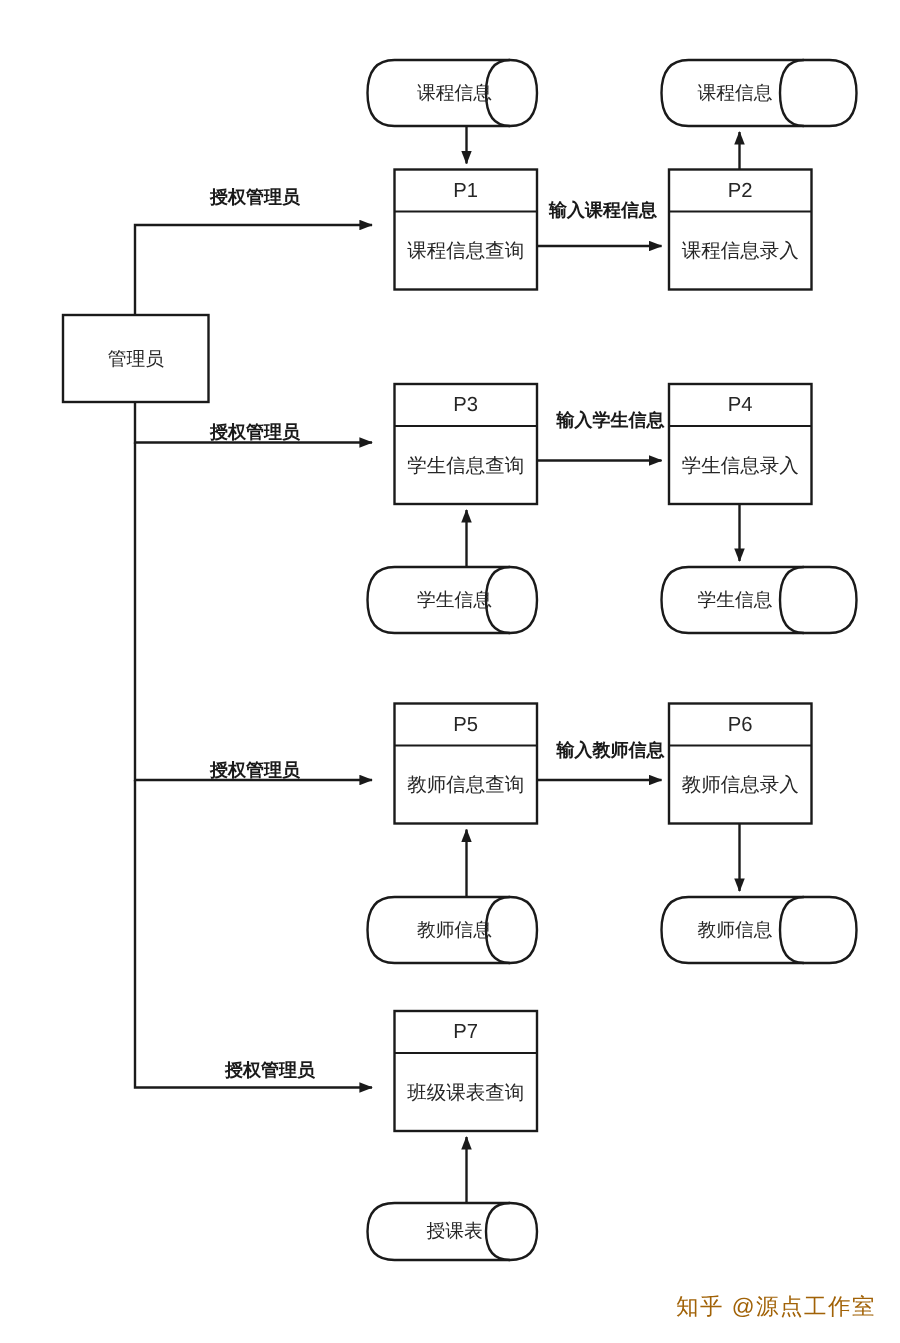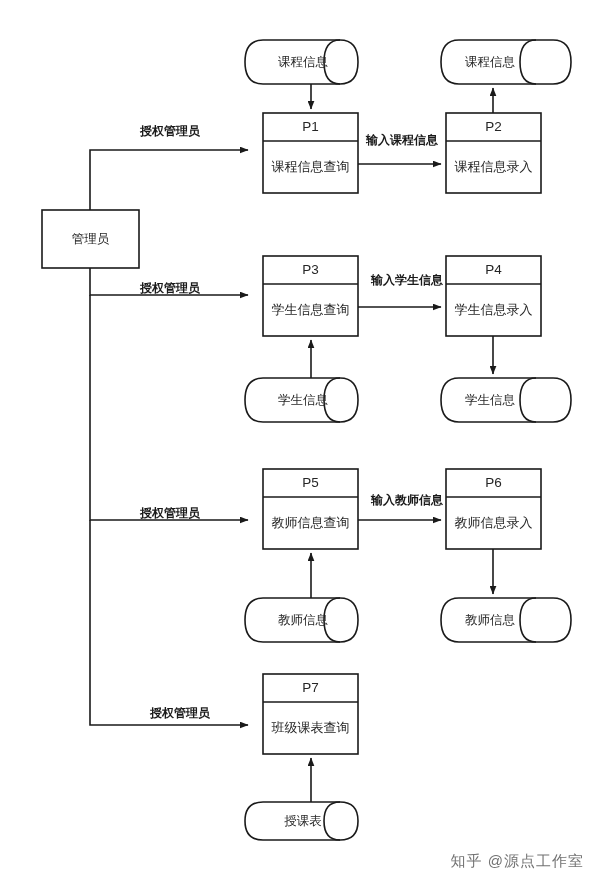--- a/index.html
+++ b/index.html
@@ -78,23 +78,23 @@
   text.edge-label {
     font-size: 12px;
     font-weight: bold;
     text-anchor: middle;
     dominant-baseline: middle;
     fill: #1a1a1a;
   }
   .watermark {
     position: absolute;
     right: 16px;
-    bottom: 24px;
+    bottom: 14px;
     font-size: 15px;
-    color: #737373;
+    color: #a16207;
     letter-spacing: 1px;
     font-family: "Liberation Sans", "DejaVu Sans", sans-serif;
     user-select: none;
   }
 </style>
 </head>
 <body>
 
 <div id="canvas-wrap">
 

